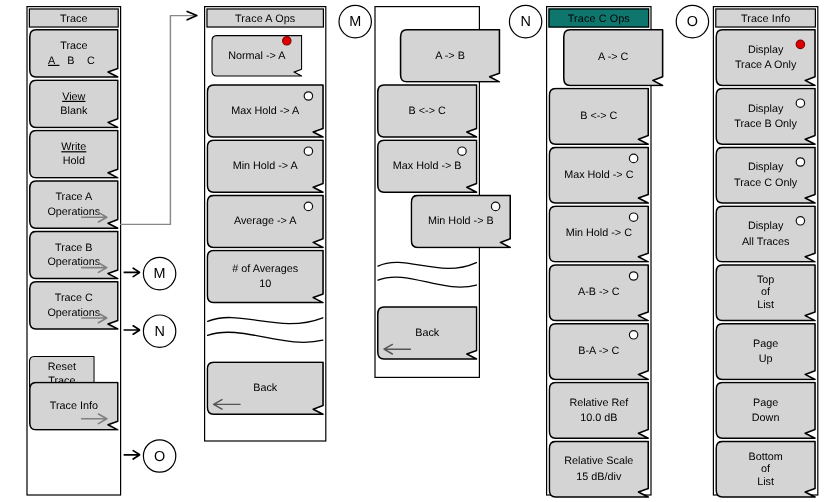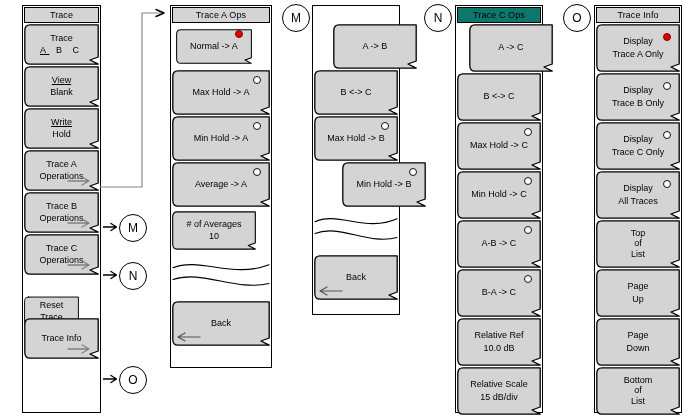--- a/index.html
+++ b/index.html
@@ -193,21 +193,21 @@
       </div>
       <div class="key" style="left: 2px; top: 157px; width: 98px; height: 45px;">
         <svg width="98" height="45" viewBox="0 0 98 45" class="kbg" style="position: absolute; left: 0px; top: 0px;">
           <path d="M 6 0.8 L 97.2 0.8 L 97.2 37 L 89 40 L 97.2 44.2 L 6 44.2 Q 0.8 44.2 0.8 38.2 L 0.8 6.8 Q 0.8 0.8 6 0.8 Z" fill="#d4d4d4" stroke="#000000" stroke-width="1.3" stroke-linecap="round" stroke-linejoin="round"></path>
         </svg>
         <div class="klabel">
           <span class="ln">Average -&gt; A</span>
         </div>
         <div class="radio" style="right: 9px; top: 6px;"></div>
       </div>
-      <div class="key" style="left: 2px; top: 203px; width: 84px; height: 45px;">
+      <div class="key" style="left: 2px; top: 203px; width: 98px; height: 45px;">
         <svg width="98" height="45" viewBox="0 0 98 45" class="kbg" style="position: absolute; left: 0px; top: 0px;">
           <path d="M 6 0.8 L 97.2 0.8 L 97.2 37 L 89 40 L 97.2 44.2 L 6 44.2 Q 0.8 44.2 0.8 38.2 L 0.8 6.8 Q 0.8 0.8 6 0.8 Z" fill="#d4d4d4" stroke="#000000" stroke-width="1.3" stroke-linecap="round" stroke-linejoin="round"></path>
         </svg>
         <div class="klabel">
           <span class="ln"># of Averages</span>
           <span class="ln">10</span>
         </div>
       </div>
       <svg width="98" height="46" viewBox="0 0 98 46" class="wave" style="position: absolute; left: 2px; top: 249px;">
         <path d="M 1 13.799999999999999 C 27.44 2.799999999999999, 60.76 24.799999999999997, 97 10.799999999999999" fill="none" stroke="#000" stroke-width="1.1" stroke-linecap="round" stroke-linejoin="round"></path>

